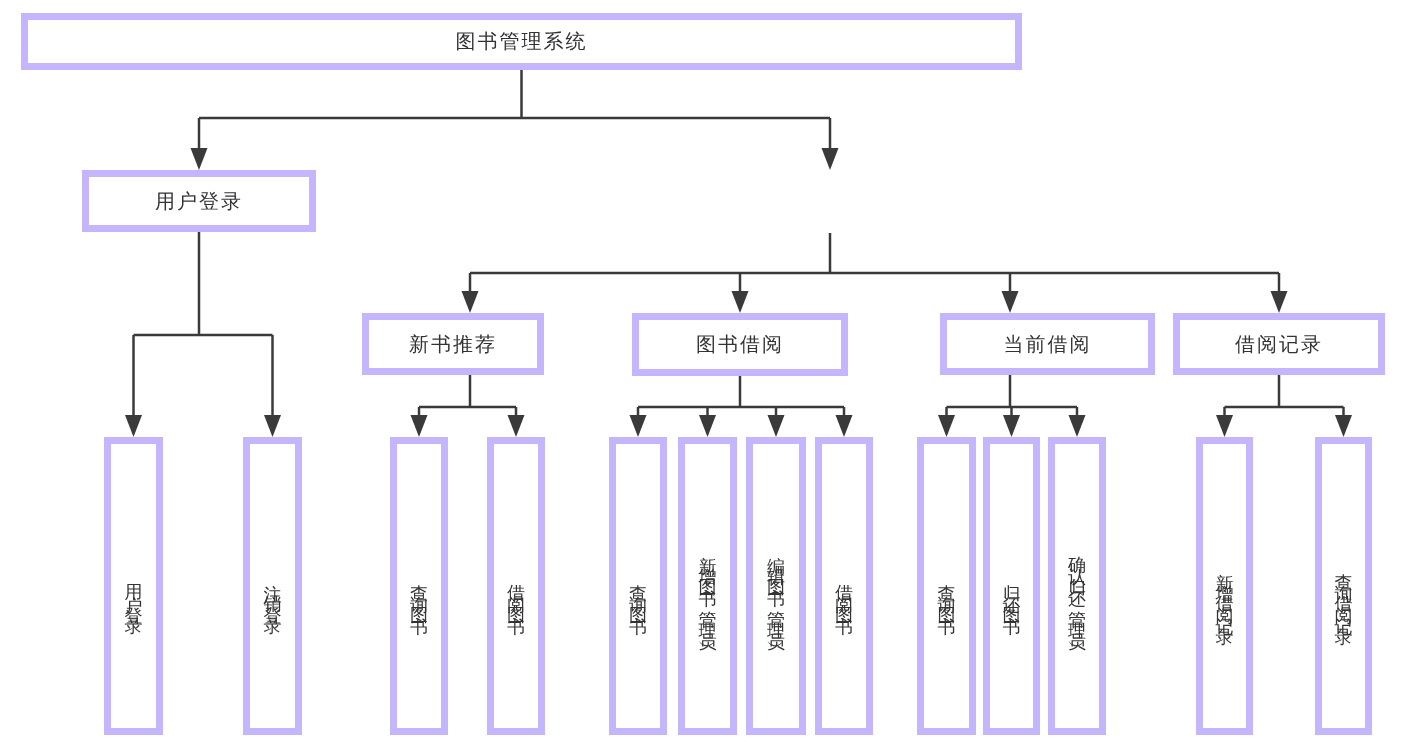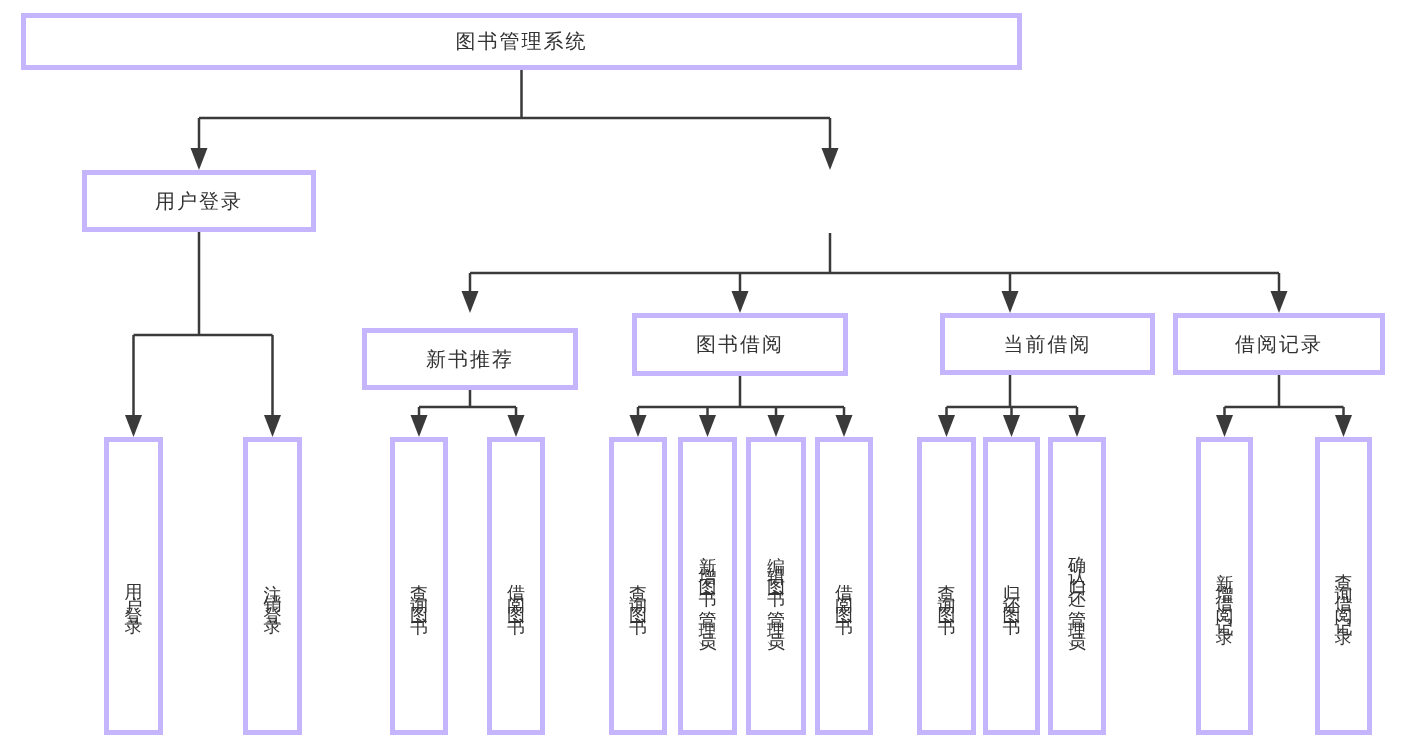--- a/index.html
+++ b/index.html
@@ -8,21 +8,21 @@
     width:1405px;height:747px;
     background:#ffffff;
     font-family:"Liberation Sans", sans-serif;
     overflow:hidden;
   }
   svg.wires{position:absolute;left:0;top:0;width:1405px;height:747px;}
   .node{
     position:absolute;
     box-sizing:border-box;
     background:#ffffff;
-    border:5px solid #c4b5fd;
+    border:7px solid #c4b5fd;
     display:flex;
     align-items:center;
     justify-content:center;
     color:#333333;
   }
   .node.h span{
     font-size:20px;
     letter-spacing:2px;
     white-space:nowrap;
   }
@@ -110,21 +110,21 @@
   </svg>
 
   <div class="node h" style="left:21px;top:13px;width:1001px;height:57px">
     <span>图书管理系统</span>
   </div>
 
   <div class="node h" style="left:82px;top:170px;width:234px;height:62px">
     <span>用户登录</span>
   </div>
 
-  <div class="node h" style="left:362px;top:328px;width:216px;height:62px">
+  <div class="node h" style="left:362px;top:313px;width:182px;height:62px">
     <span>新书推荐</span>
   </div>
   <div class="node h" style="left:632px;top:313px;width:216px;height:63px">
     <span>图书借阅</span>
   </div>
   <div class="node h" style="left:940px;top:313px;width:215px;height:62px">
     <span>当前借阅</span>
   </div>
   <div class="node h" style="left:1173px;top:313px;width:212px;height:62px">
     <span>借阅记录</span>

